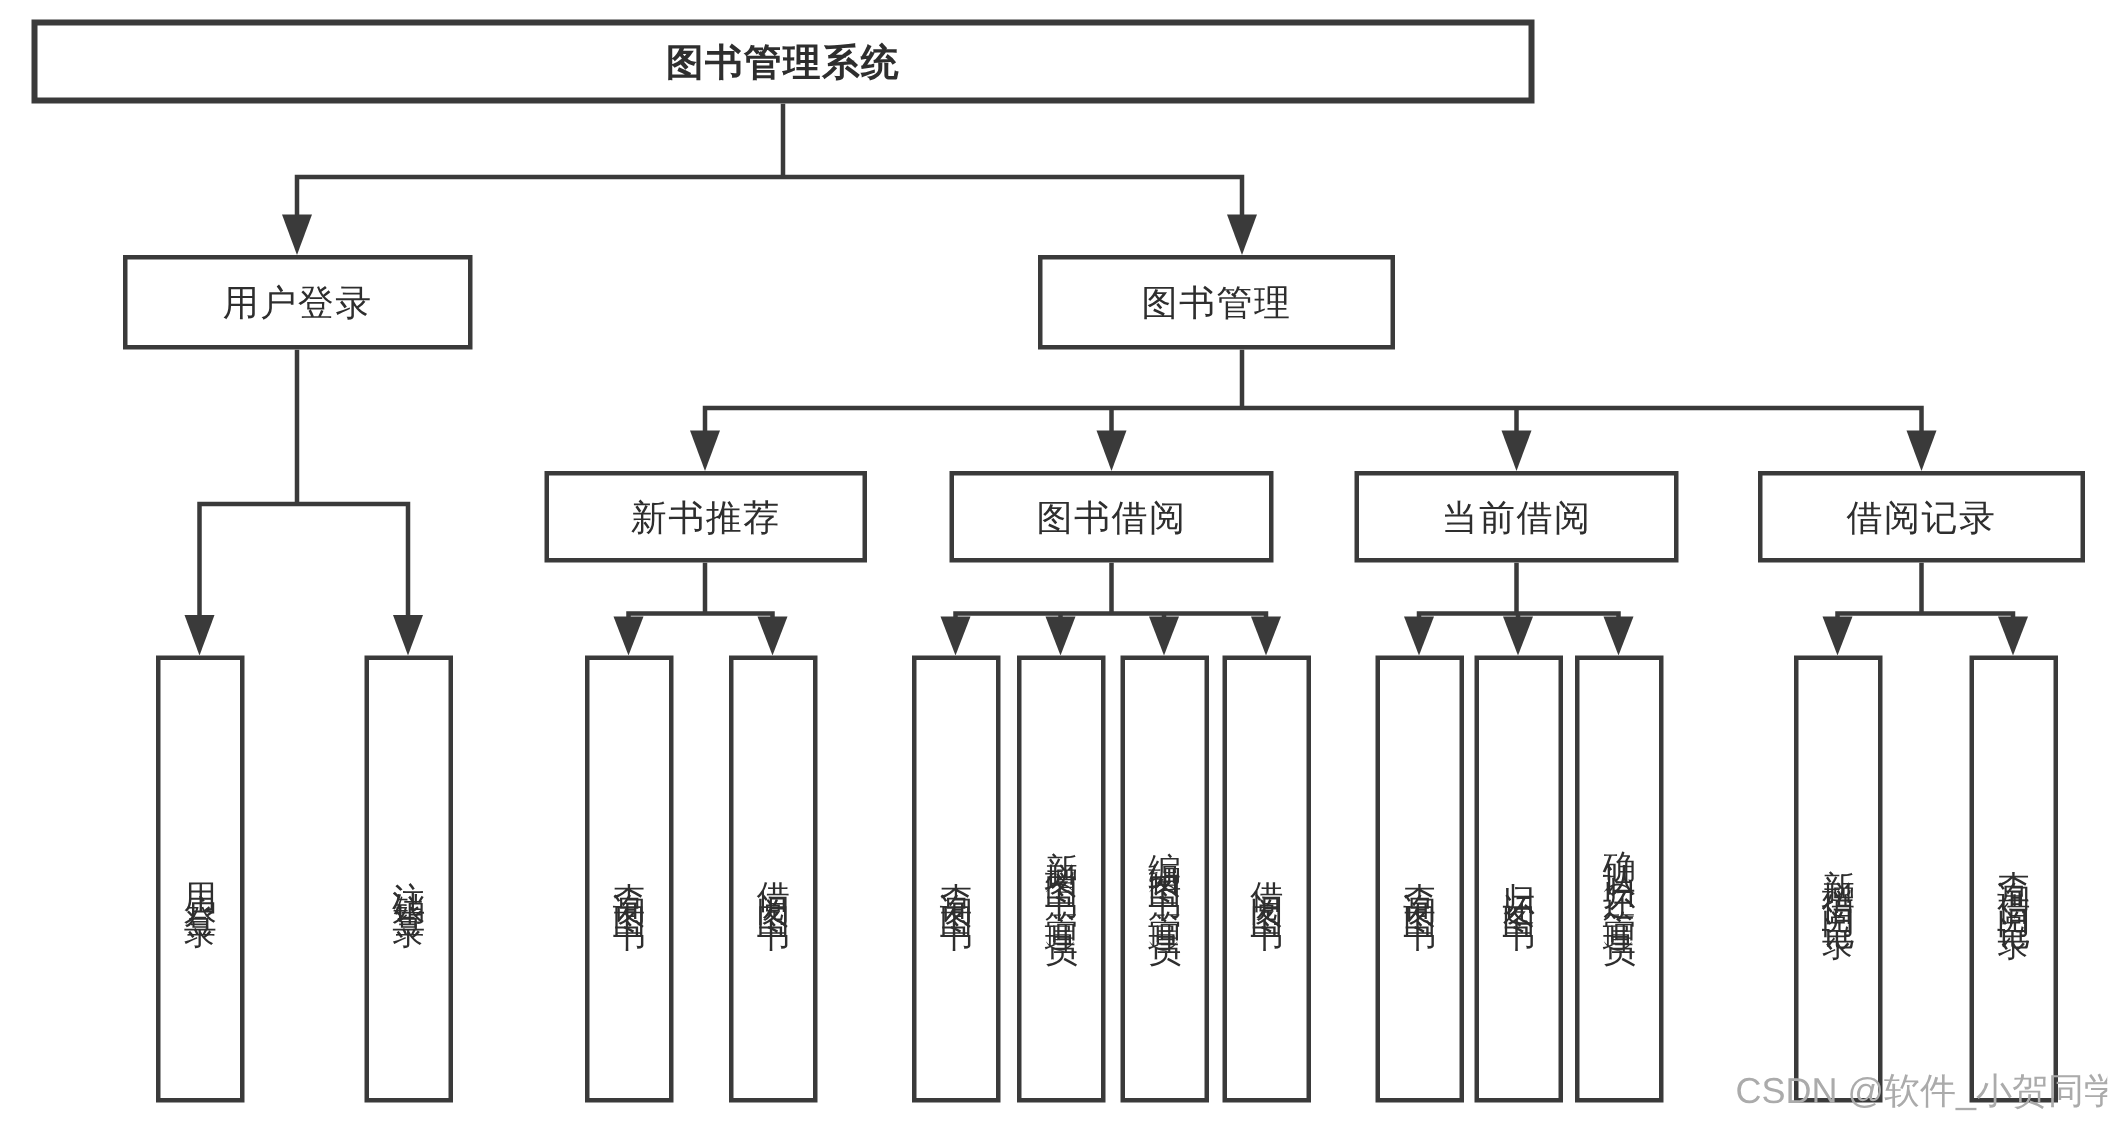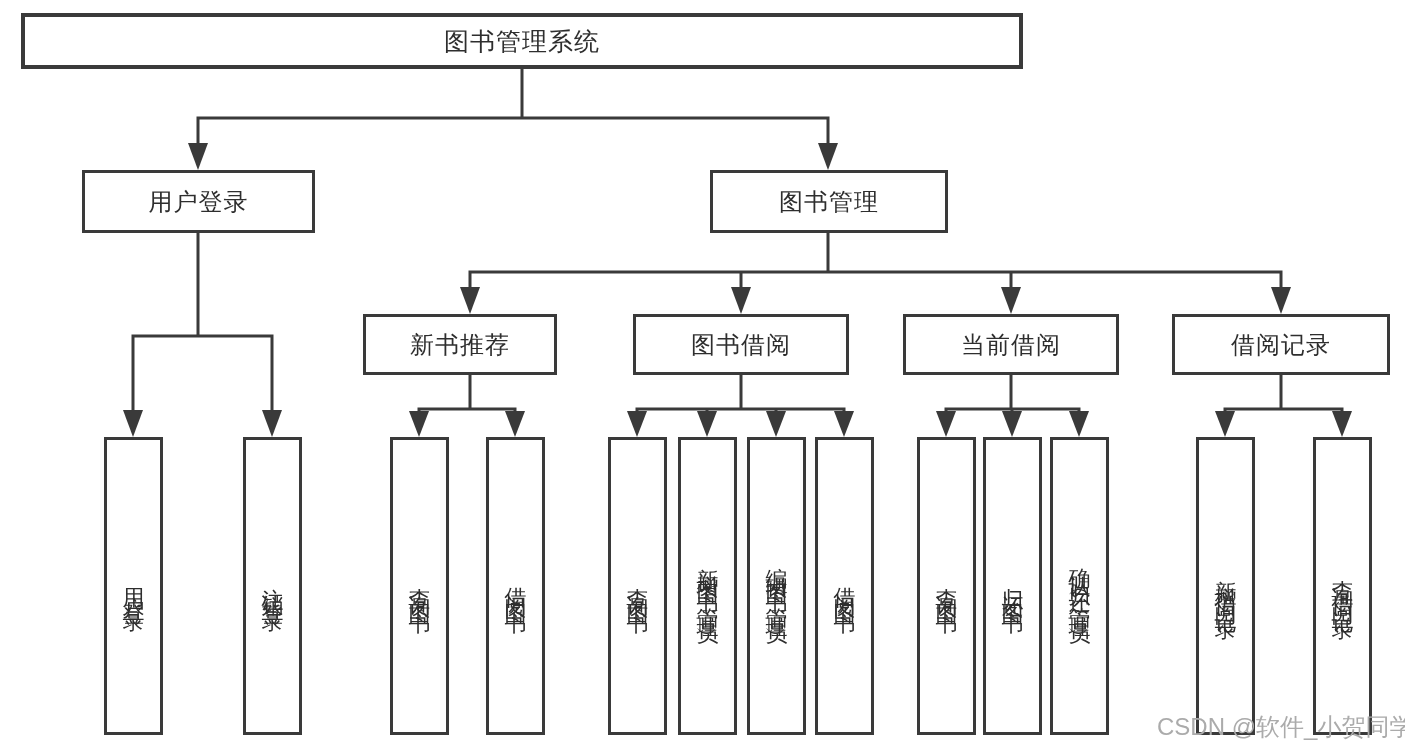--- a/index.html
+++ b/index.html
@@ -6,21 +6,21 @@
   .canvas{
     position:relative;width:1405px;height:747px;background:var(--bg,#ffffff);
     font-family:"Liberation Sans",sans-serif;color:var(--text,#2e2e2e);overflow:hidden;
   }
   svg.connectors{position:absolute;left:0;top:0;color:var(--line,#3a3a3a);}
   .hbox{
     position:absolute;box-sizing:border-box;border:3px solid var(--line,#3a3a3a);
     background:#fff;display:flex;align-items:center;justify-content:center;
     font-size:24px;letter-spacing:1px;
   }
-  .root{border-width:4px;font-size:25px;}
+  .root{border-width:4px;font-size:25px;font-weight:bold;}
   .vbox{
     position:absolute;top:437px;width:59px;height:298px;box-sizing:border-box;
     border:3px solid var(--line,#3a3a3a);background:#fff;
     display:flex;align-items:center;justify-content:center;
   }
   .vlabel{
     writing-mode:vertical-rl;  
     font-size:22px;letter-spacing:8px;line-height:1;
   }
   .watermark{
@@ -73,25 +73,25 @@
     </g>
   </svg>
 
   <div class="hbox root" style="left:21px;top:13px;width:1002px;height:56px">
     <span>图书管理系统</span>
   </div>
 
   <div class="hbox" style="left:82px;top:170px;width:233px;height:63px">
     <span>用户登录</span>
   </div>
-  <div class="hbox" style="left:710px;top:170px;width:238px;height:63px">
+  <div class="hbox" style="left:692px;top:170px;width:238px;height:63px">
     <span>图书管理</span>
   </div>
 
-  <div class="hbox" style="left:363px;top:314px;width:194px;height:61px">
+  <div class="hbox" style="left:363px;top:314px;width:215px;height:61px">
     <span>新书推荐</span>
   </div>
   <div class="hbox" style="left:903px;top:314px;width:216px;height:61px">
     <span>当前借阅</span>
   </div>
   <div class="hbox" style="left:633px;top:314px;width:216px;height:61px">
     <span>图书借阅</span>
   </div>
   <div class="hbox" style="left:1172px;top:314px;width:218px;height:61px">
     <span>借阅记录</span>

